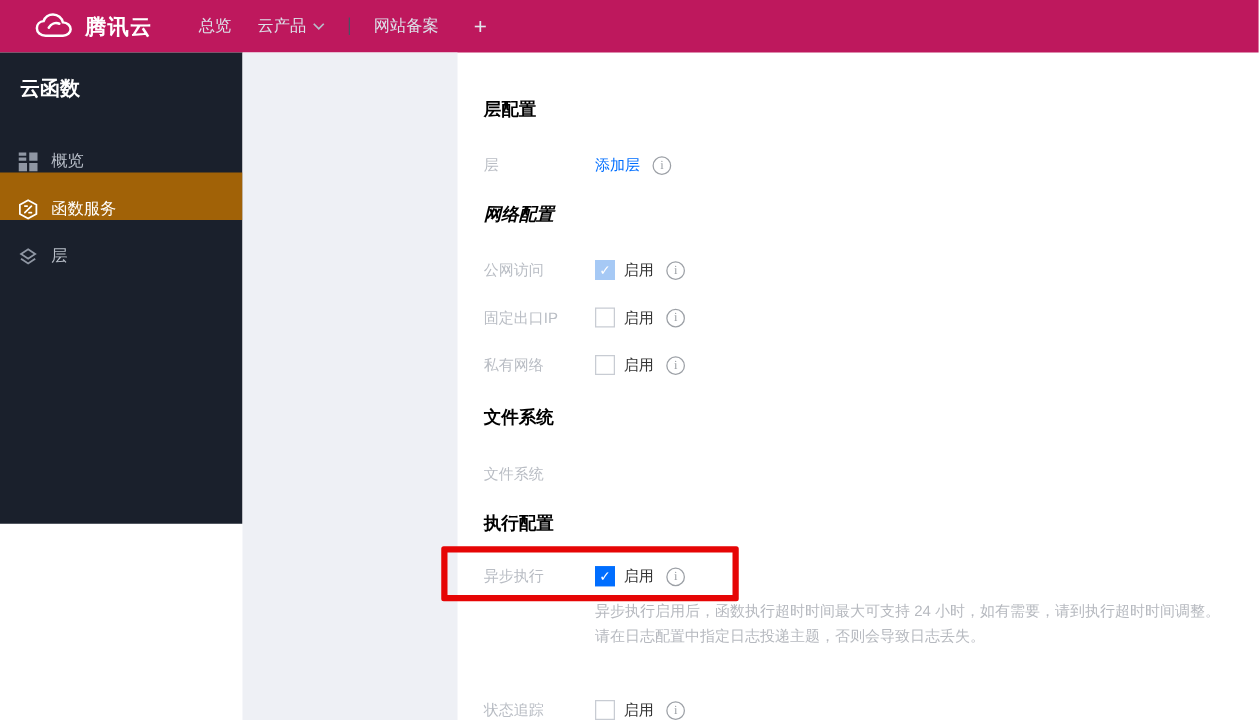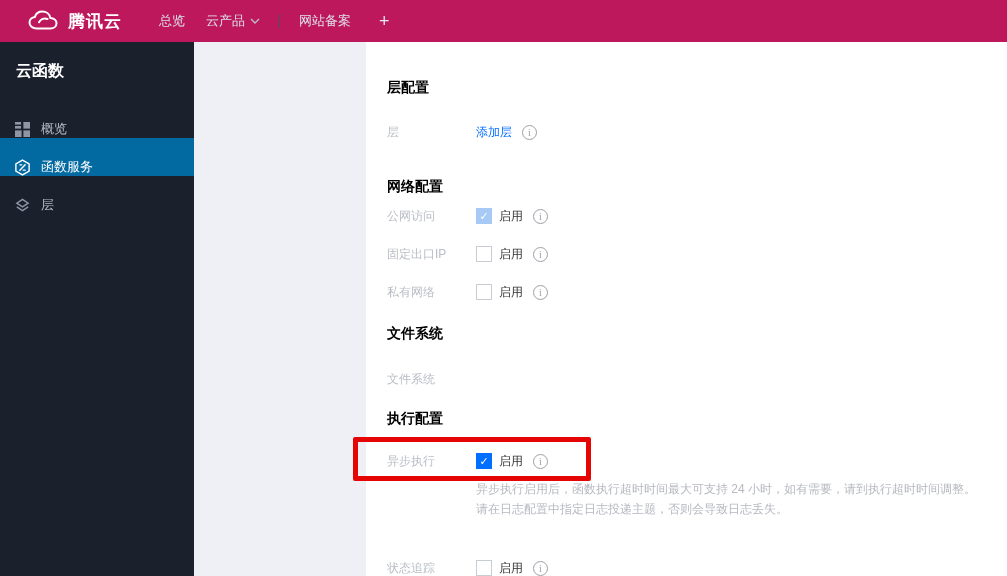--- a/index.html
+++ b/index.html
@@ -17,31 +17,31 @@
   .brand-text { color:#fff; font-size:17px; font-weight:bold; margin-left:9px; letter-spacing:1px; }
   .nav-item { color:#dce1e9; font-size:13px; cursor:pointer; display:flex; align-items:center; }
   .nav-overview { margin-left:37px;text-align:center; }
   .nav-products { margin-left:21px; }
   .caret { margin-left:5px; display:inline-flex; }
   .nav-divider { width:1px; height:14px; background:#4a5263; margin-left:19px; }
   .nav-beian { margin-left:19px; }
   .nav-plus { margin-left:28px; font-size:18px; font-weight:300; color:#e2e6ed; }
   
   .sidebar {
-    position:absolute; left:0; top:42px; width:194px; height:534px;
+    position:absolute; left:0; top:42px; width:194px; height:377px;
     background:#1a202c;
   }
   .sidebar-title { color:#fff; font-size:16px; font-weight:bold; margin:19px 0 0 16px; }
   .menu { margin-top:18px; }
   .menu-item {
     height:38px; display:flex; align-items:flex-end; padding-left:14px;
     cursor:pointer; color:#b9bfc9; font-size:13px;
   }
   .menu-item .mi-icon { width:17px; height:17px; margin-right:10px; display:inline-flex; }
-  .menu-item.active { background:#0369a1; color:#fff; }
+  .menu-item.active { background:#a16207; color:#fff; }
   
   .panel2 { position:absolute; left:194px; top:42px; width:172px; height:534px; background:#eef0f5; }
   
   .sec-h { position:absolute; left:387px; font-size:14px; font-weight:bold; color:#000; }
   .form-row { position:absolute; left:387px; display:flex; align-items:center; height:18px; }
   .f-label { width:89px; font-size:12px; color:#b9bdc4; flex:none; }
   .blue-link { color:#006eff; font-size:12px; cursor:pointer; text-decoration:none; }
   .row-text { font-size:12px; color:#333; }
   .checkbox {
     width:16px; height:16px; background:#fff; border:1px solid #c8ccd3;
@@ -138,21 +138,21 @@
 <div class="panel2"></div>
 
 <div class="sec-h" style="top:79px;">层配置</div>
 
 <div class="form-row" style="top:123px;">
   <span class="f-label">层</span>
   <a class="blue-link">添加层</a>
   <span class="info-icon"></span>
 </div>
 
-<div class="sec-h" style="top:178px;">网络配置</div>
+<div class="sec-h" style="top:163px;font-style:italic;">网络配置</div>
 
 <div class="form-row" style="top:207px;">
   <span class="f-label">公网访问</span>
   <span class="checkbox" data-state="checked-disabled"></span>
   <span class="row-text cb-text">启用</span>
   <span class="info-icon"></span>
 </div>
 
 <div class="form-row" style="top:245px;">
   <span class="f-label">固定出口IP</span>

